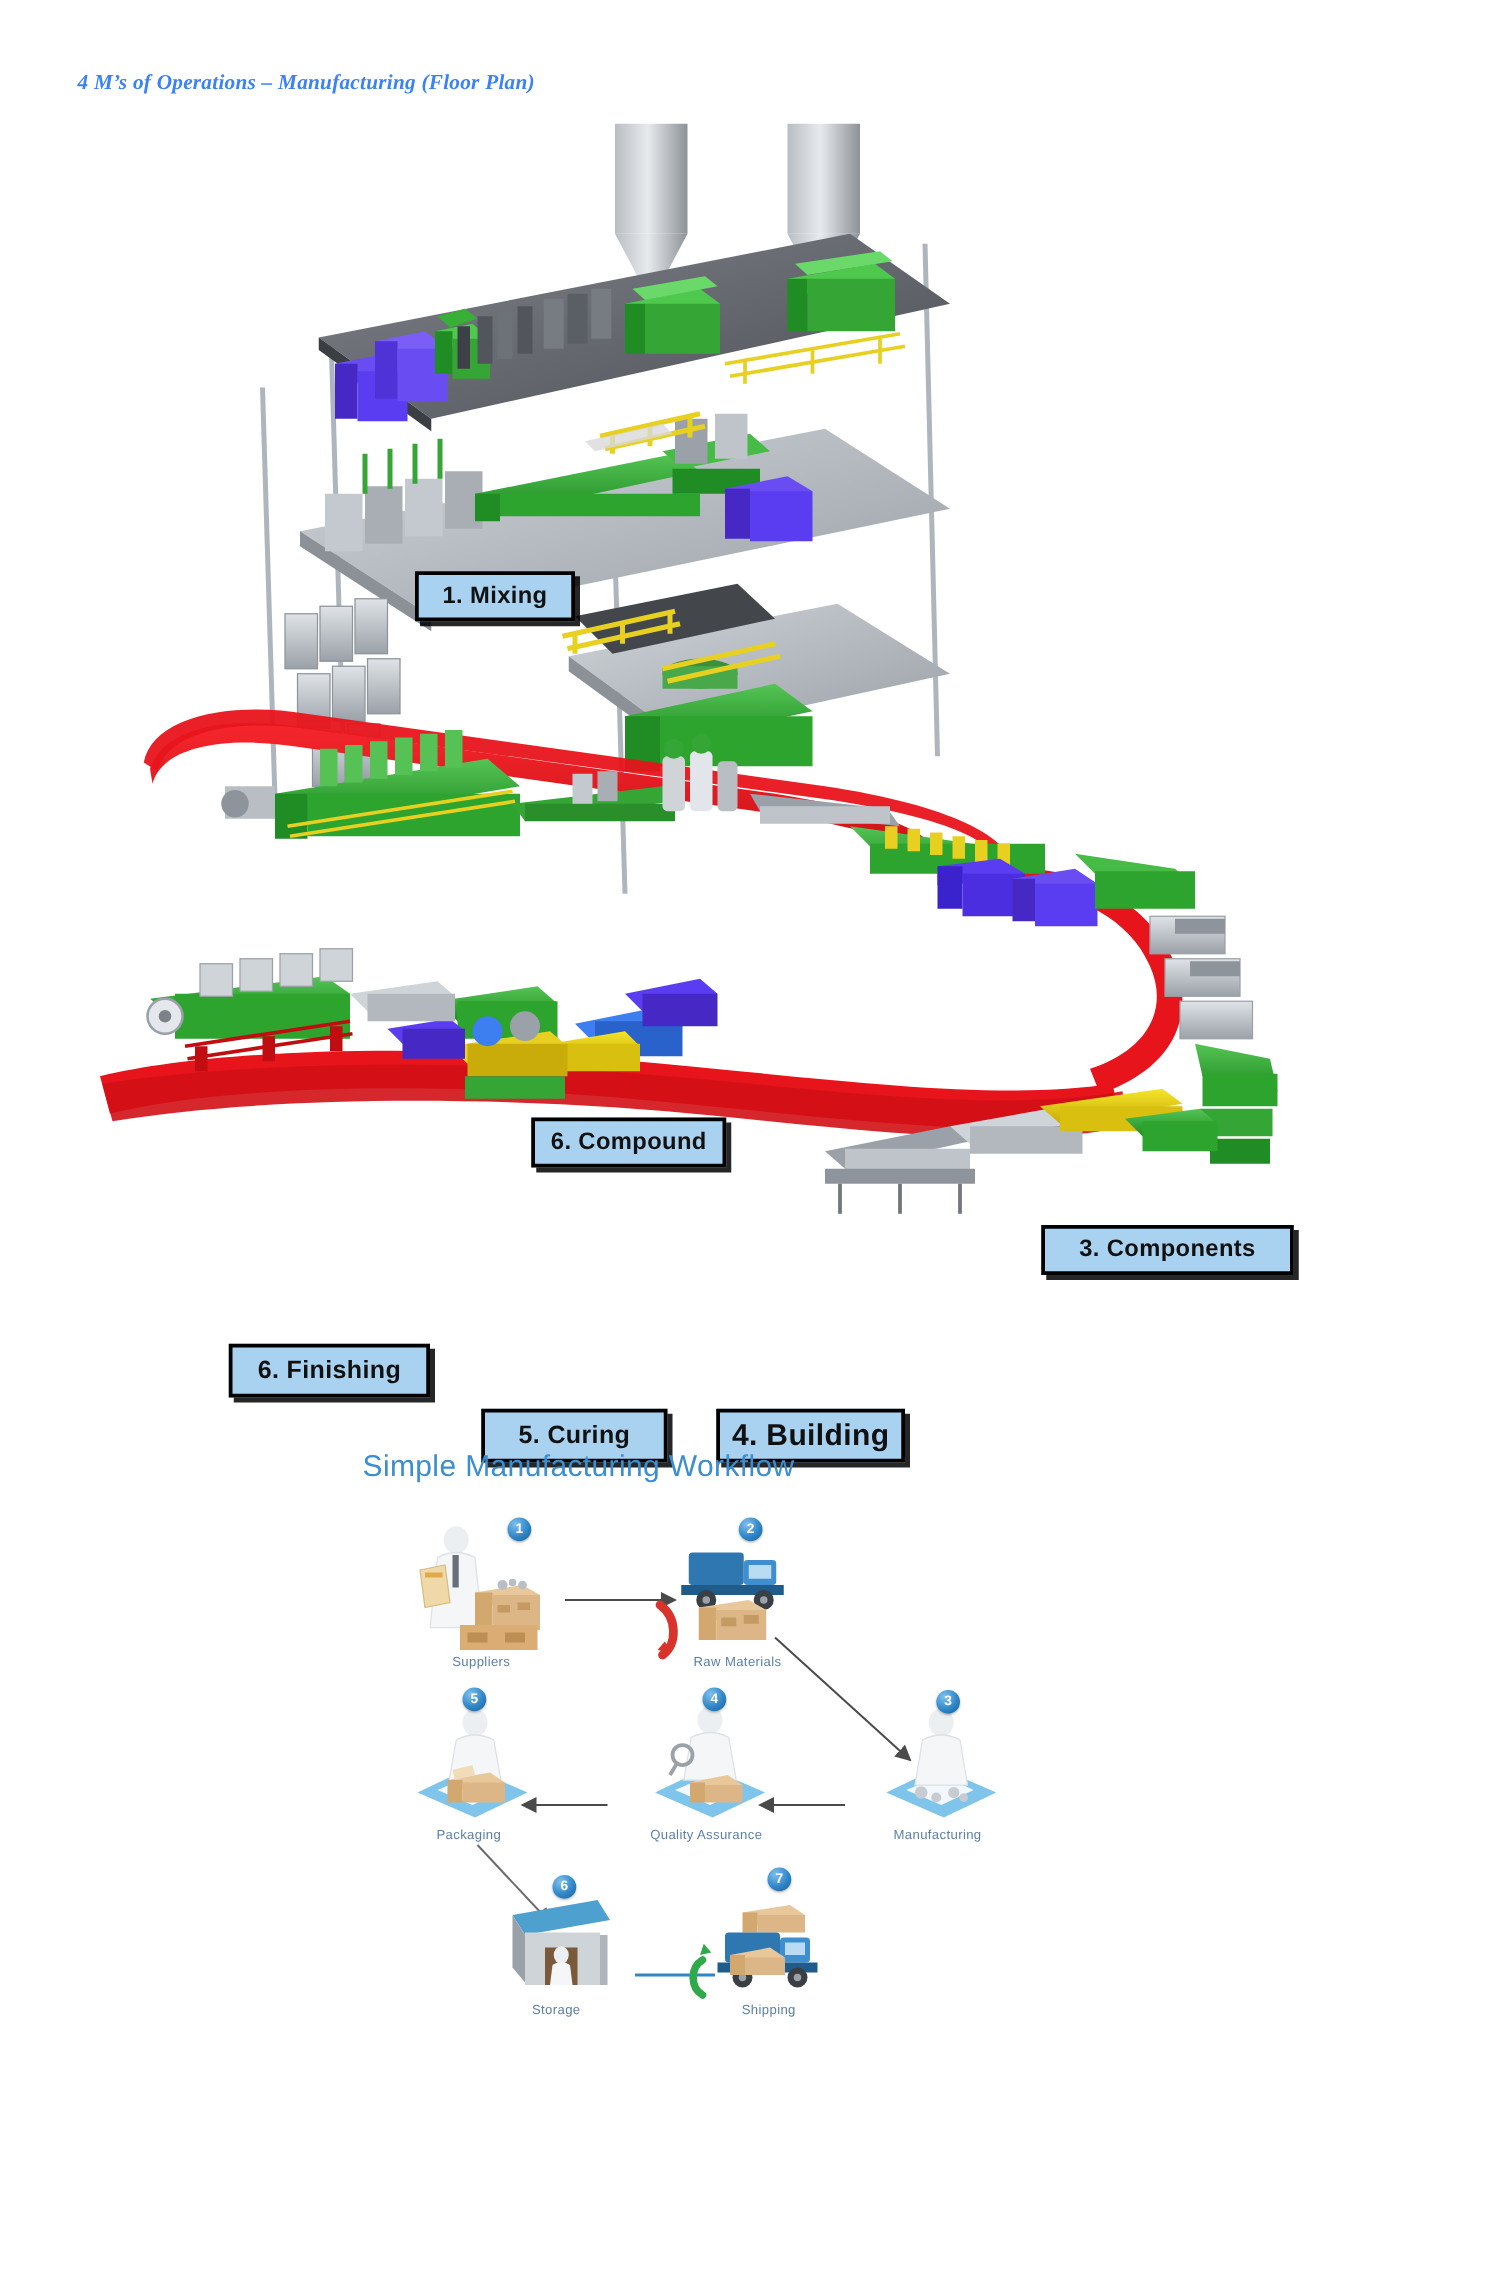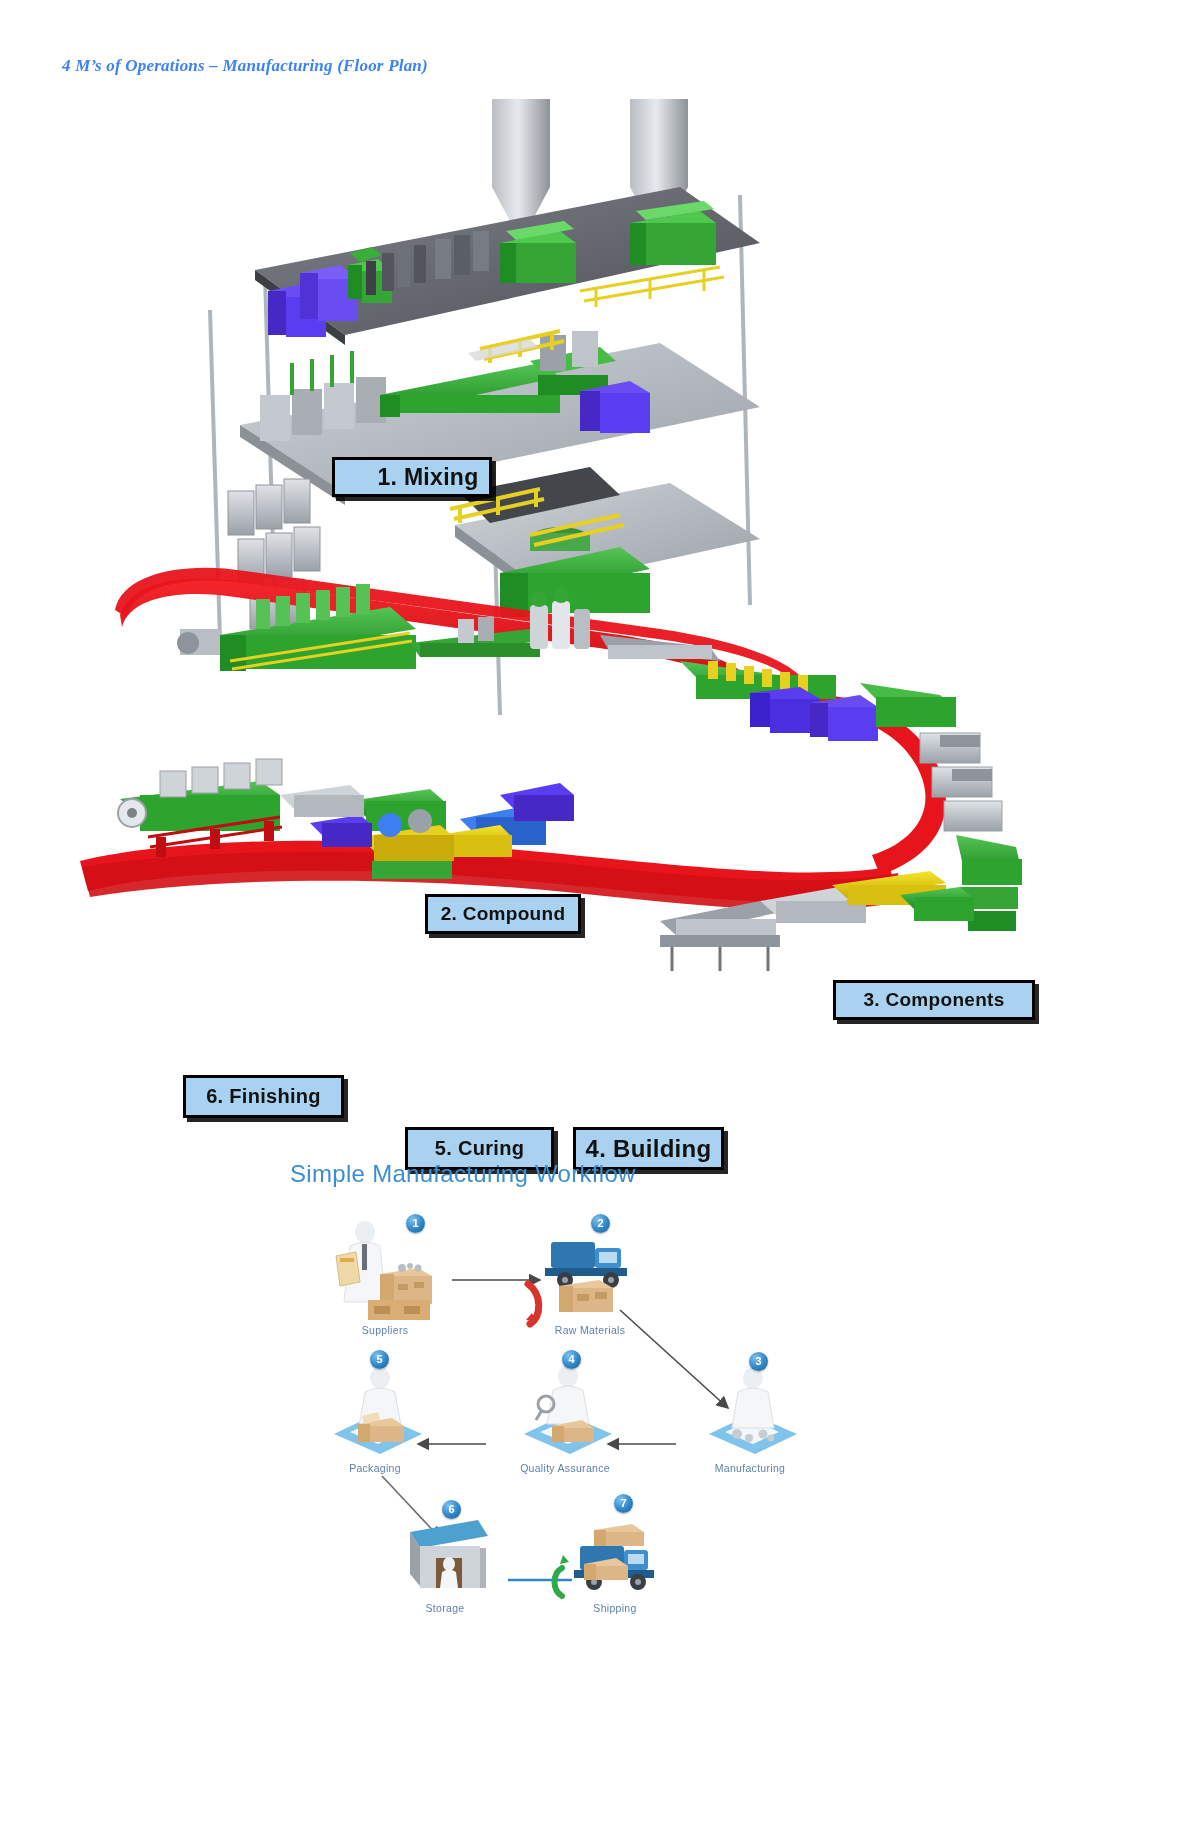--- a/index.html
+++ b/index.html
@@ -19,25 +19,25 @@
   #floorplan svg{display:block;}
 
   
   .chip{
     position:absolute;background:#a8d2f0;border:3px solid #000;
     box-shadow:4px 4px 0 rgba(0,0,0,.85);
     display:flex;align-items:center;justify-content:center;
     font-family:"Liberation Sans",sans-serif;
     font-weight:bold;color:#111;letter-spacing:.3px;white-space:nowrap;
   }
-  #chip-mixing    {left:272px;top:362px;width:122px;height:34px;font-size:23px;padding-left:32px;}
+  #chip-mixing    {left:272px;top:362px;width:122px;height:34px;font-size:19px;}
   #chip-compound  {left:365px;top:799px;width:150px;height:34px;font-size:19px;}
   #chip-components{left:773px;top:885px;width:196px;height:34px;font-size:19px;}
   #chip-building  {left:513px;top:1032px;width:145px;height:37px;font-size:24px;}
-  #chip-curing    {left:345px;top:1032px;width:143px;height:37px;font-size:20px;}
+  #chip-curing    {left:325px;top:1032px;width:143px;height:37px;font-size:20px;}
   #chip-finishing {left:123px;top:980px;width:155px;height:37px;font-size:20px;}
 
   
   #workflow{position:absolute;left:290px;top:1160px;width:620px;height:620px;}
   #wf-title{
     position:absolute;left:0;top:0;width:620px;text-align:left;
     font-family:"Liberation Sans",sans-serif;
     font-size:24px;color:#3c8ed0;font-weight:400;letter-spacing:.3px;
   }
   .wf-node{position:absolute;width:150px;text-align:center;}
@@ -382,21 +382,21 @@
       <polygon points="220,700 290,690 304,702 234,714" fill="#cfd4d9"></polygon>
       <rect x="234" y="700" width="70" height="22" fill="#b2b8be"></rect>
     </g>
 
   </svg>
 
   <div class="chip" id="chip-mixing">
     <span>1. Mixing</span>
   </div>
   <div class="chip" id="chip-compound">
-    <span>2. Compound</span>
+    <span>6. Compound</span>
   </div>
   <div class="chip" id="chip-components">
     <span>3. Components</span>
   </div>
   <div class="chip" id="chip-building">
     <span>4. Building</span>
   </div>
   <div class="chip" id="chip-curing">
     <span>5. Curing</span>
   </div>

